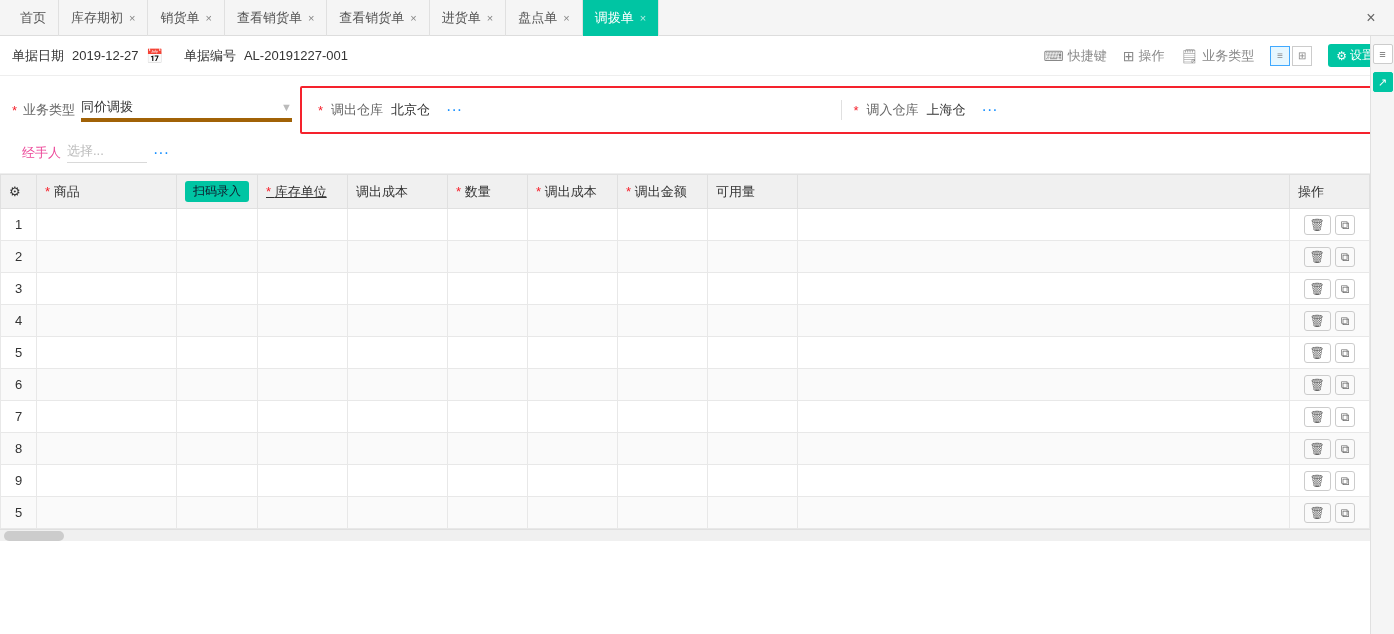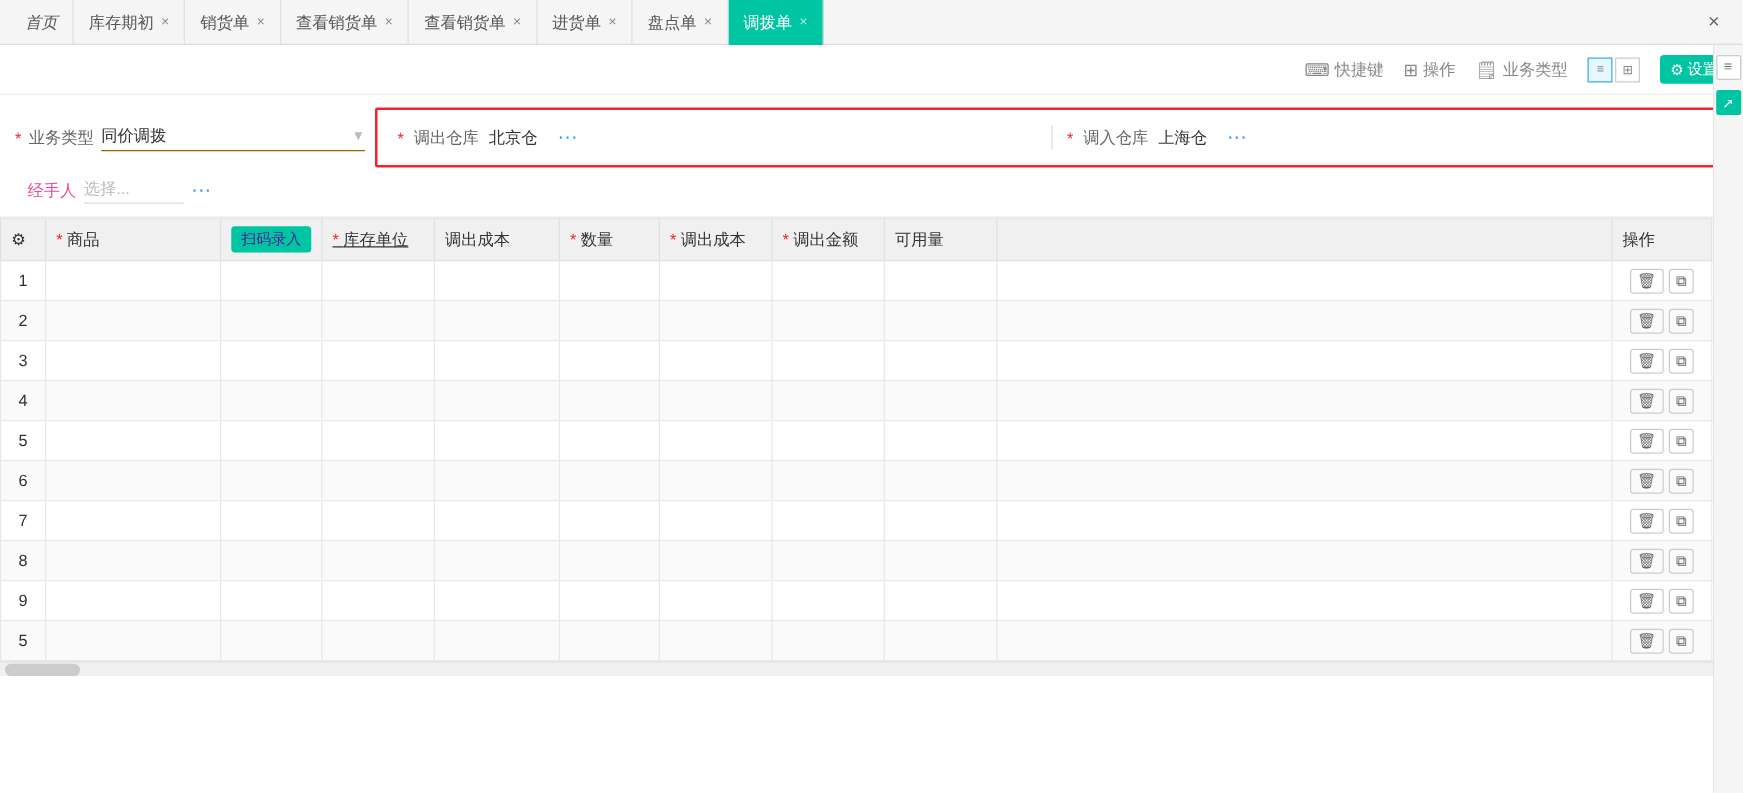--- a/index.html
+++ b/index.html
@@ -8,21 +8,21 @@
     
     .tab-bar {
       display: flex; align-items: center; background: #f5f5f5; border-bottom: 1px solid #ddd;
       height: 36px; padding: 0 8px; position: relative;
     }
     .tab {
       display: flex; align-items: center; padding: 0 12px; height: 36px;
       cursor: pointer; font-size: 13px; color: #555; white-space: nowrap;
       border-right: 1px solid #e0e0e0; gap: 4px;
     }
-    .tab:first-child { border-left: none; font-style: italic; }
+    .tab:first-child { border-left: none; }
     .tab.active { background: #00c5a3; color: #fff; }
     .tab .close-btn { font-size: 11px; color: inherit; opacity: 0.7; cursor: pointer; margin-left: 2px; }
     .tab.active .close-btn { color: #fff; }
     .window-close {
       margin-left: auto; width: 30px; height: 36px; display: flex; align-items: center;
       justify-content: center; cursor: pointer; font-size: 16px; color: #666;
     }
 
     
     .toolbar {
@@ -68,21 +68,21 @@
     .col-scan { width: 80px; }
     .col-unit { width: 90px; text-decoration: underline; }
     .col-spec { width: 100px; }
     .col-qty { width: 80px; }
     .col-cost { width: 90px; }
     .col-amount { width: 90px; }
     .col-avail { width: 90px; }
     .col-ops { width: 80px; text-align: center; }
 
     .scan-btn {
-      background: #00c5a3; color: #4c1d95; border: none; border-radius: 3px;
+      background: #00c5a3; color: #0f172a; border: none; border-radius: 3px;
       padding: 2px 8px; cursor: pointer; font-size: 12px;
     }
     .op-btn { background: none; border: 1px solid #ccc; border-radius: 3px; padding: 2px 5px; cursor: pointer; font-size: 12px; color: #666; margin: 0 2px; }
 
     
     .right-sidebar {
       position: fixed; right: 0; top: 36px; bottom: 0; width: 24px;
       display: flex; flex-direction: column; align-items: center;
       padding-top: 8px; gap: 8px; background: #f5f5f5; border-left: 1px solid #e0e0e0;
     }
@@ -124,20 +124,27 @@
     <span class="close-btn">×</span>
   </div>
   <div class="tab active">
     <span>调拨单</span>
     <span class="close-btn">×</span>
   </div>
   <div class="window-close">×</div>
 </div>
 
 <div class="toolbar">
+  <div class="toolbar-left">
+    <span class="toolbar-label">单据日期</span>
+    <span class="toolbar-value">2019-12-27</span>
+    <span class="toolbar-icon">📅</span>
+    <span style="margin-left:12px;" class="toolbar-label">单据编号</span>
+    <span class="toolbar-value">AL-20191227-001</span>
+  </div>
   <div class="toolbar-right">
     <span>
       <span class="icon">⌨</span>
       <span>快捷键</span>
     </span>
     <span>
       <span class="icon">⊞</span>
       <span>操作</span>
     </span>
     <span>
@@ -154,21 +161,21 @@
     </button>
   </div>
 </div>
 
 <div style="padding: 10px 12px; background: #fff; border-bottom: 1px solid #eee;">
   <div style="display:flex; align-items:center; gap:0;">
 
     <div style="display:flex; align-items:center; gap:6px; min-width:280px;">
       <span style="color:#f5222d;">*</span>
       <span style="color:#666;">业务类型</span>
-      <div style="display:flex; align-items:center; gap:4px; cursor:pointer; flex:1; border-bottom:1px solid #a16207; padding-bottom:2px;">
+      <div style="display:flex; align-items:center; gap:4px; cursor:pointer; flex:1; border-bottom:4px solid #a16207; padding-bottom:2px;">
         <span>同价调拨</span>
         <span style="color:#bbb; font-size:11px; margin-left:auto;">▼</span>
       </div>
     </div>
 
     <div class="warehouse-section">
 
       <div style="display:flex; align-items:center; gap:8px; flex:1;">
         <span style="color:#f5222d;">*</span>
         <span style="color:#666;">调出仓库</span>

